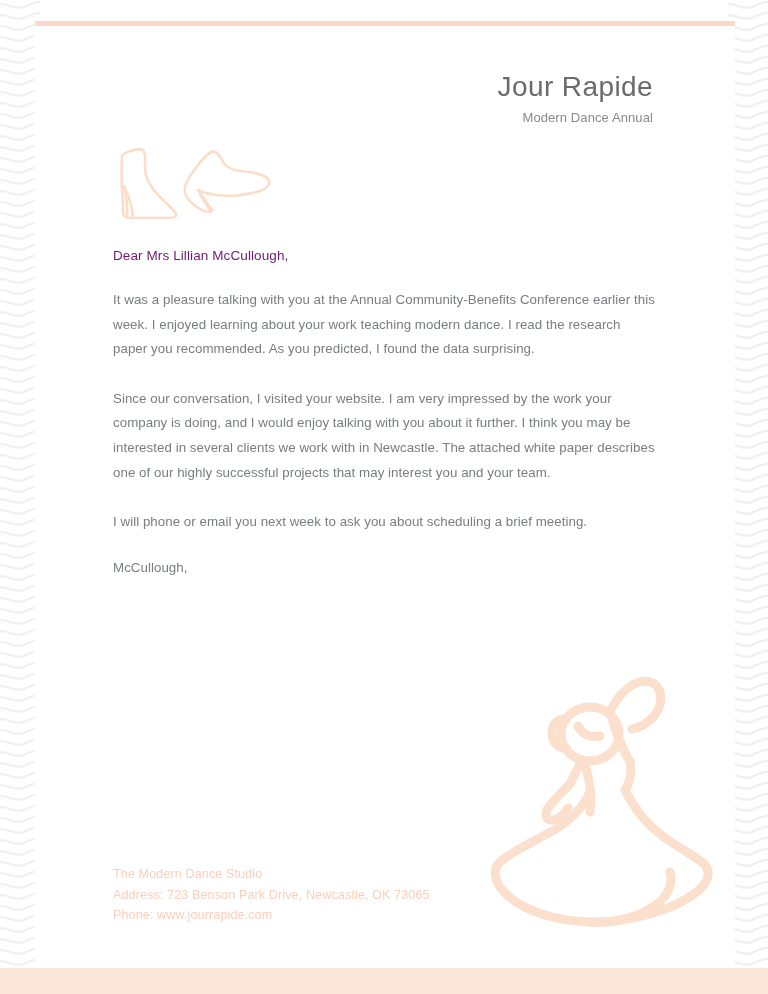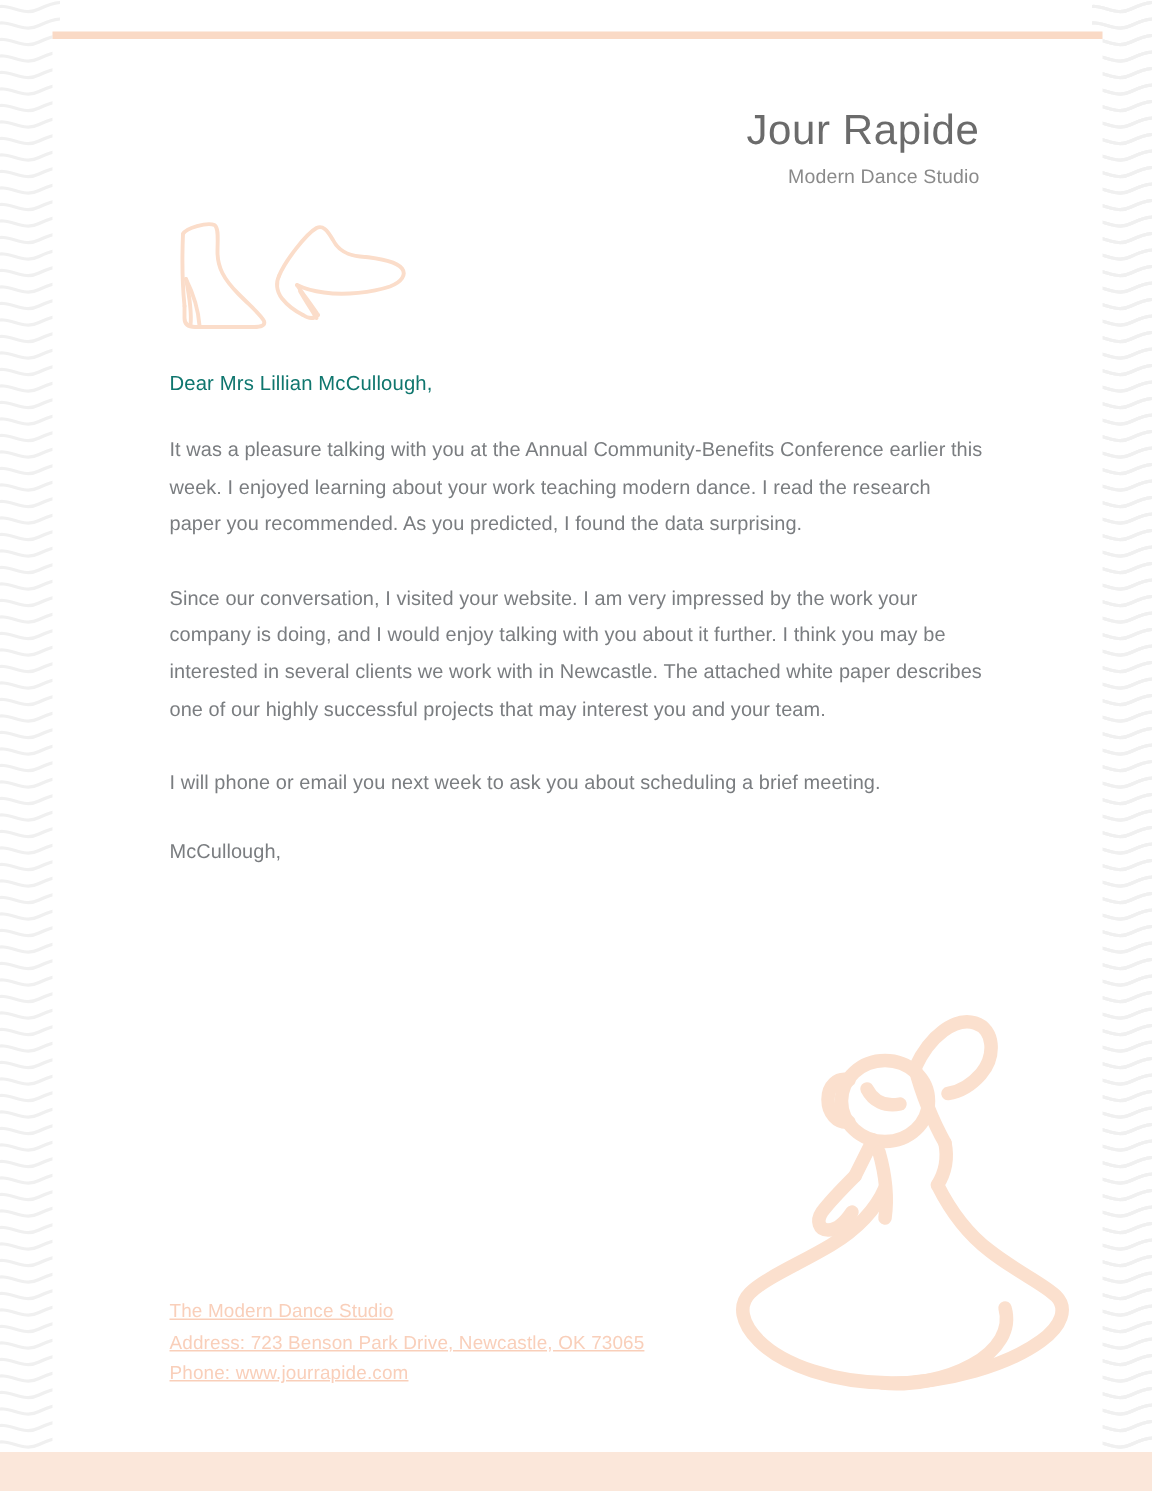--- a/index.html
+++ b/index.html
@@ -103,21 +103,21 @@
 
   
   #letter-body {
     position: absolute;
     left: 113px;
     top: 248px;
     width: 545px;
   }
   #salutation {
     font-size: 13.5px;
-    color: #0f766e;
+    color: #701a75;
     margin: 0 0 25px 0;
     letter-spacing: 0.1px;
   }
   .body-paragraph {
     font-size: 13.3px;
     color: #7a7d80;
     line-height: 24.6px;
     margin: 0 0 25px 0;
     letter-spacing: 0.05px;
   }
@@ -149,21 +149,21 @@
   
   #footer-contact {
     position: absolute;
     left: 113px;
     top: 864px;
     color: #f9cfba;
     font-size: 12.6px;
     line-height: 20.5px;
     letter-spacing: 0.1px;
   }
-  #footer-contact div { white-space: nowrap; text-decoration: underline; }
+  #footer-contact div { white-space: nowrap; }
 </style>
 </head>
 <body>
 
 <div id="page">
 
   <div class="wave-texture left">
     <svg width="40" height="968" viewBox="0 0 40 968" xmlns="http://www.w3.org/2000/svg" aria-hidden="true">
       <g id="waves-left" fill="none" stroke="#f0f0f0" stroke-width="2.1">
         <path d="M-6 6 C 6 0, 14 12, 26 6 S 46 0, 52 6"></path>
@@ -353,21 +353,21 @@
       </g>
     </svg>
   </div>
 
   <div id="card"></div>
 
   <div id="top-rule"></div>
 
   <div id="letterhead">
     <div id="brand-name">Jour Rapide</div>
-    <div id="brand-tagline">Modern Dance Studio</div>
+    <div id="brand-tagline">Modern Dance Annual</div>
   </div>
 
   <div id="shoes-art">
     <svg viewBox="0 0 165 80" xmlns="http://www.w3.org/2000/svg" aria-hidden="true">
       <g fill="none" stroke="#fbddca" stroke-width="2.6" stroke-linecap="round" stroke-linejoin="round">
         <path d="M10 12 C 12 8, 26 4, 31 6 C 34 8, 33 16, 33 24
                  C 33 34, 37 42, 47 52 C 56 61, 62 66, 64 70
                  C 65 73, 62 74, 57 74 L 18 74 C 13 74, 11 72, 11 68
                  L 11 60"></path>
         <path d="M11 60 C 10 50, 9 36, 10 12"></path>

